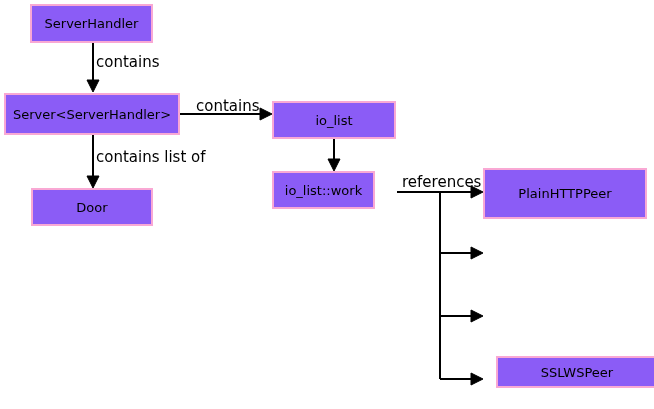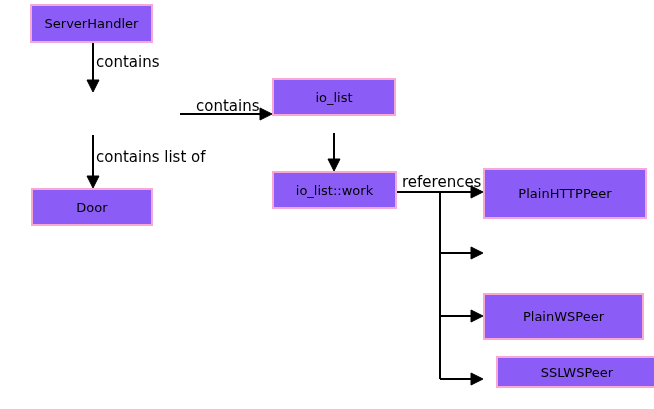--- a/index.html
+++ b/index.html
@@ -82,41 +82,41 @@
     <polygon points="483,316 471,310 471,322"></polygon>
 
     <line x1="440" y1="379" x2="472" y2="379"></line>
     <polygon points="483,379 471,373 471,385"></polygon>
   </svg>
 
   <div class="node" style="left:30px; top:4px; width:123px; height:39px;">
     <span>ServerHandler</span>
   </div>
 
+  <div class="node" style="left:4px; top:93px; width:176px; height:42px;">
+    <span>Server&lt;ServerHandler&gt;</span>
+  </div>
 
   <div class="node" style="left:31px; top:188px; width:122px; height:38px;">
     <span>Door</span>
   </div>
 
-  <div class="node" style="left:272px; top:78px; width:124px; height:38px;">
+  <div class="node" style="left:272px; top:101px; width:124px; height:38px;">
     <span>io_list</span>
   </div>
 
-  <div class="node" style="left:272px; top:171px; width:125px; height:38px;">
+  <div class="node" style="left:272px; top:171px; width:103px; height:38px;">
     <span>io_list::work</span>
   </div>
 
   <div class="node" style="left:483px; top:168px; width:164px; height:51px;">
     <span>PlainHTTPPeer</span>
   </div>
 
 
-  <div class="node" style="left:483px; top:293px; width:161px; height:47px;">
-    <span>PlainWSPeer</span>
-  </div>
 
   <div class="node" style="left:484px; top:356px; width:162px; height:32px;margin-left:12px;">
     <span>SSLWSPeer</span>
   </div>
 
   <div class="edge-label" style="left:96px; top:55px;">contains</div>
 
   <div class="edge-label" style="left:196px; top:99px;">contains</div>
 
   <div class="edge-label" style="left:96px; top:150px;">contains list of</div>

